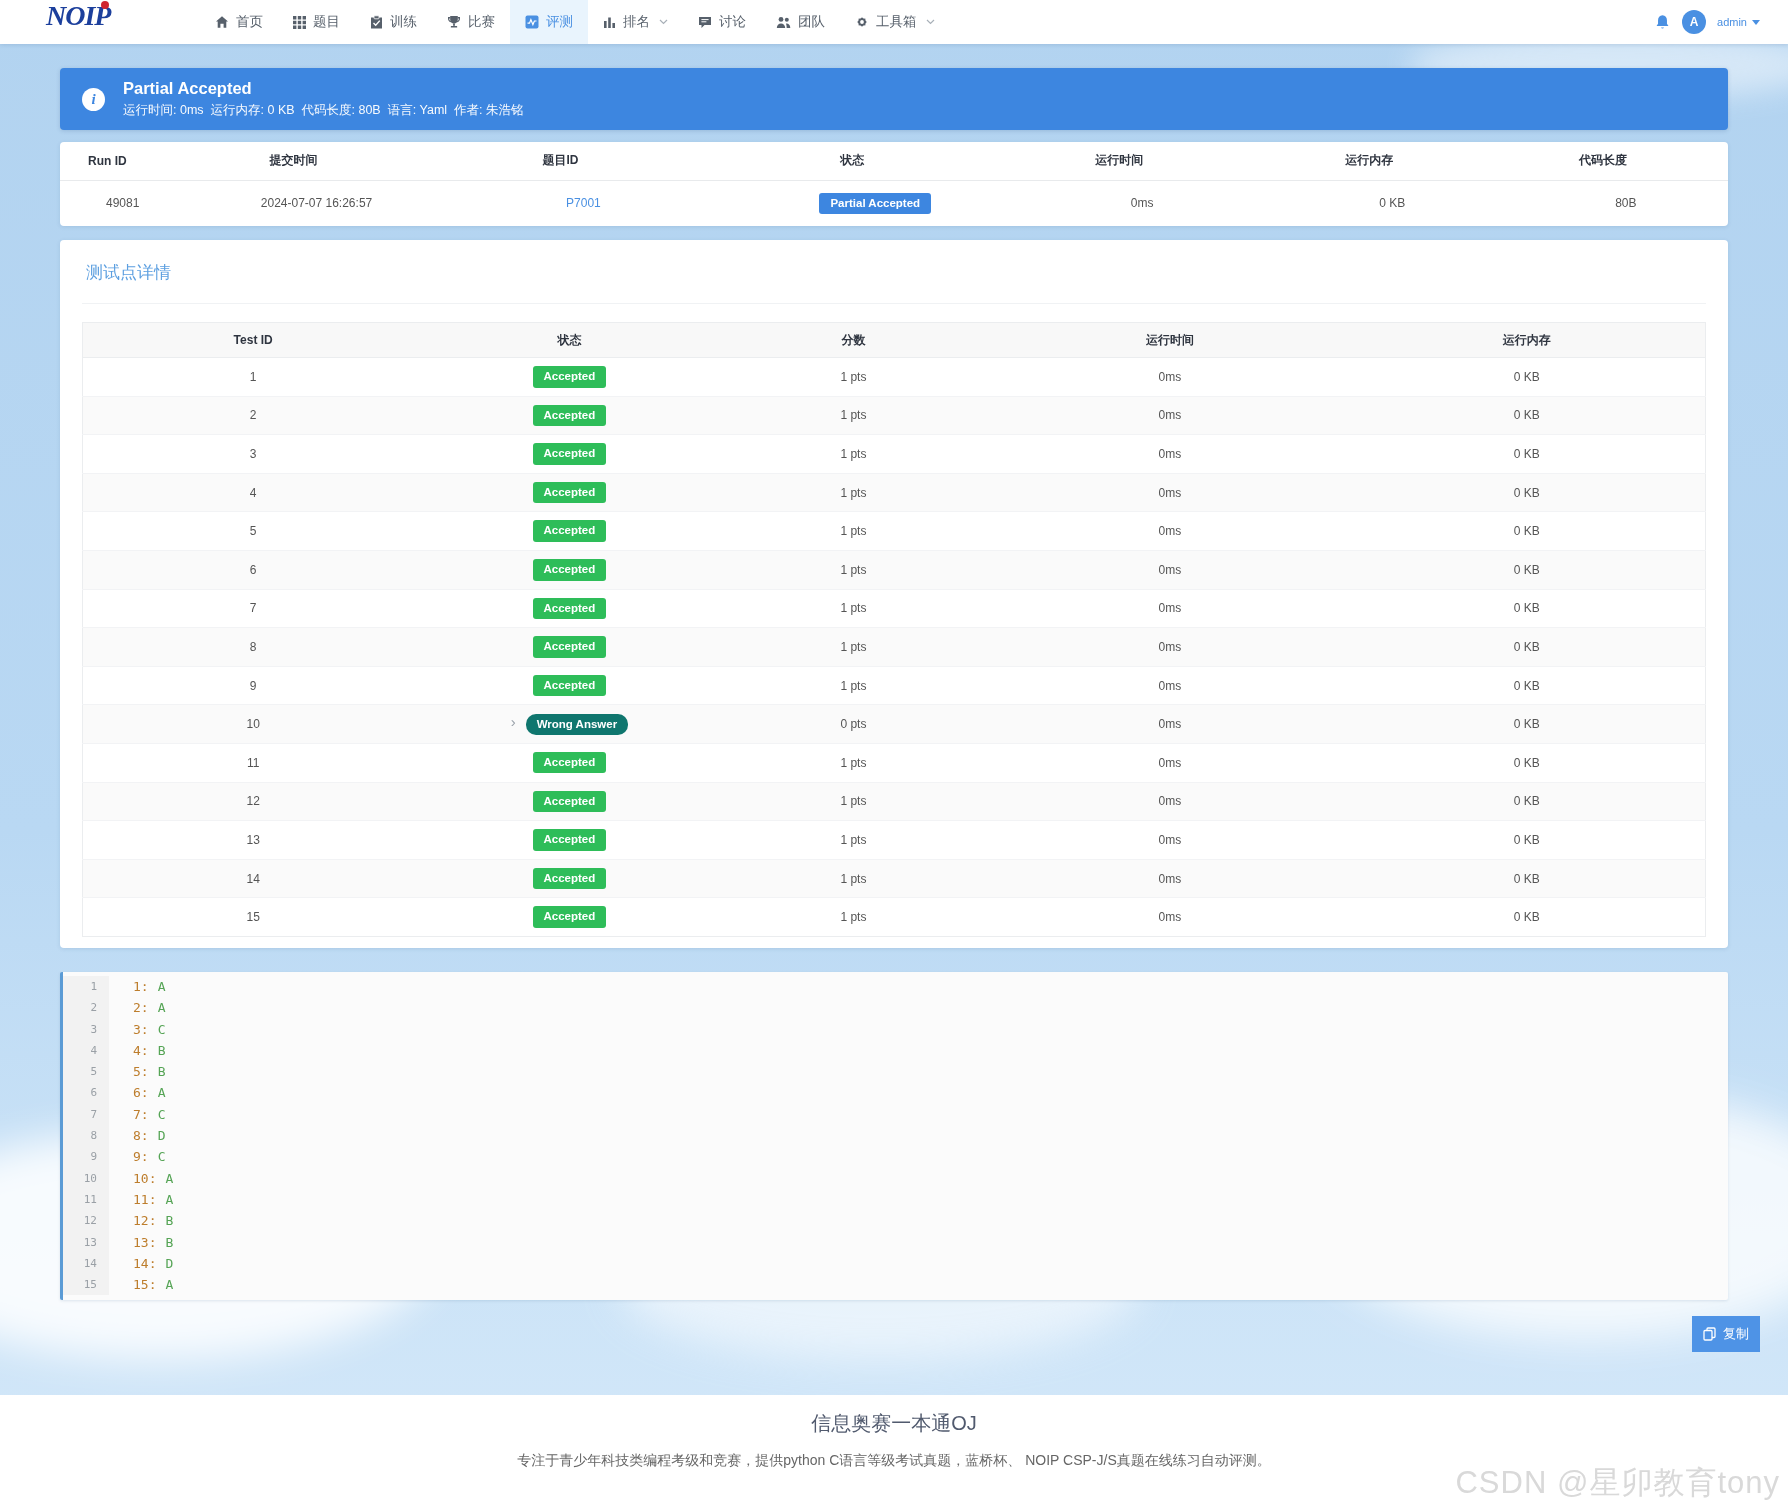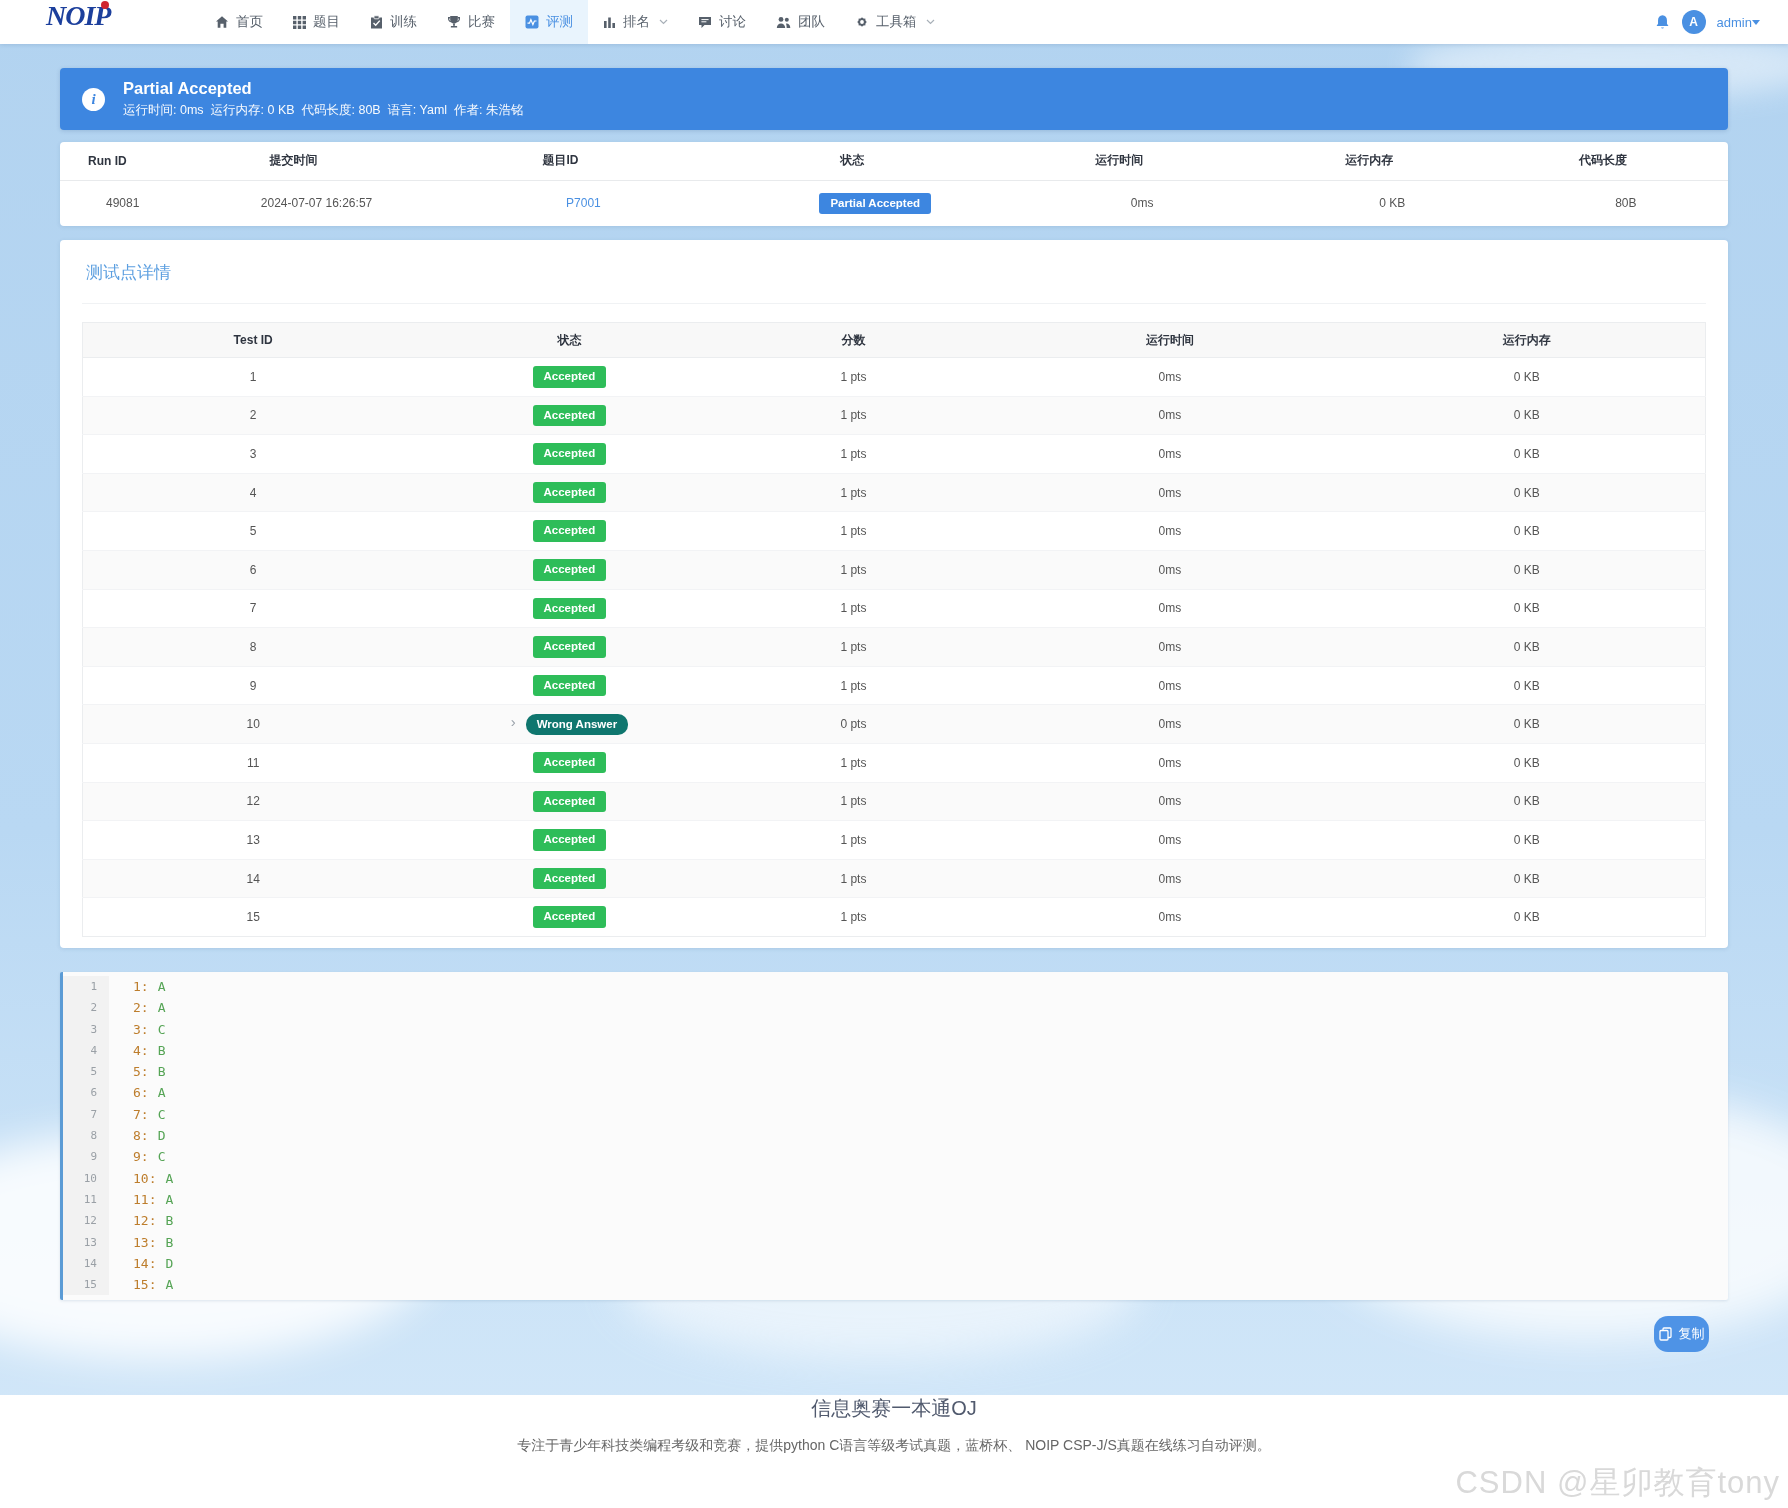--- a/index.html
+++ b/index.html
@@ -24,21 +24,21 @@
   .nav-items{display:flex;height:100%;margin-left:62px;}
   .nav-item{display:flex;align-items:center;gap:7px;padding:0 15px;color:#57606b;font-size:13.5px;cursor:pointer;height:100%;}
   .nav-item.active{background:#e9f4fd;color:#4a90e2;}
   .nav-item .nic{display:flex;align-items:center;color:#57606b;}
   .nav-item.active .nic{color:#4a90e2;}
   .chev{margin-left:2px;display:flex;align-items:center;}
   .nav-right{margin-left:auto;display:flex;align-items:center;gap:11px;padding-right:28px;}
   .bell{color:#4a90e2;display:flex;align-items:center;cursor:pointer;}
   .avatar{width:24px;height:24px;border-radius:50%;background:#4a90e2;color:#fff;font-size:12px;font-weight:bold;
     display:flex;align-items:center;justify-content:center;cursor:pointer;}
-  .admin-name{color:#4a90e2;font-size:13px;cursor:pointer;display:flex;align-items:center;}
+  .admin-name{color:#4a90e2;font-size:11px;cursor:pointer;display:flex;align-items:center;gap:5px;}
   .caret-down{width:0;height:0;border-left:4.5px solid transparent;border-right:4.5px solid transparent;border-top:5px solid #4a90e2;display:inline-block;}
 
   
   .banner{position:absolute;left:60px;top:68px;width:1668px;height:62px;background:#3d86e0;border-radius:4px;
     color:#fff;display:flex;align-items:center;padding:0 22px;gap:18px;z-index:2;box-shadow:0 1px 4px rgba(27,66,119,.18);}
   .info-badge{width:23px;height:23px;background:#fff;color:#3d86e0;border-radius:50%;flex:0 0 23px;
     font-family:"Liberation Serif",serif;font-style:italic;font-weight:bold;font-size:15px;
     display:flex;align-items:center;justify-content:center;}
   .banner-title{font-size:16.5px;font-weight:bold;margin-bottom:4px;}
   .banner-meta{font-size:12.5px;white-space:pre-wrap;opacity:.96;}
@@ -69,27 +69,27 @@
 
   
   .code-card{position:absolute;left:60px;top:972px;width:1668px;height:328px;background:#fbfbfb;
     border-left:3px solid #5b9bd5;border-radius:2px;padding:4px 0;z-index:2;box-shadow:0 1px 3px rgba(27,66,119,.12);overflow:hidden;}
   .code-line{display:flex;height:21.3px;line-height:21.3px;font-family:"DejaVu Sans Mono",monospace;font-size:13px;}
   .gutter{flex:0 0 46px;width:46px;text-align:right;padding-right:12px;color:#9aa0a6;background:#f2f2f2;font-size:11px;}
   .code-text{padding-left:24px;}
   .tok-num{color:#bd7d2c;}
   .tok-val{color:#55a455;margin-left:9px;}
 
-  .copy-btn{position:absolute;left:1654px;top:1316px;width:55px;height:36px;background:#4e93e6;border:none;border-radius:14px;
+  .copy-btn{position:absolute;left:1692px;top:1316px;width:68px;height:36px;background:#4e93e6;border:none;border-radius:0;
     color:#fff;font-size:13px;display:flex;align-items:center;justify-content:center;gap:7px;cursor:pointer;z-index:3;
     font-family:"Liberation Sans",sans-serif;}
 
   
   .footer{position:absolute;left:0;top:1395px;width:100%;height:113px;background:#fff;text-align:center;z-index:2;}
-  .footer-title{font-size:20px;color:#515a6e;}
+  .footer-title{font-size:20px;color:#515a6e;padding-top:15px;}
   .footer-desc{font-size:14px;color:#666;margin-top:15px;}
   .footer-links{font-size:13px;color:#666;margin-top:15px;display:flex;justify-content:center;align-items:center;gap:6px;}
   .footer-links .link{font-size:13px;}
   .globe{display:flex;align-items:center;}
   .lang-caret{color:#999;font-size:11px;margin-left:2px;}
 
   .watermark{position:absolute;right:8px;top:1462px;font-size:31px;color:#d9d9d9;z-index:6;letter-spacing:1px;
     text-shadow:0 1px 1px rgba(255,255,255,.9);}
 </style>
 </head>

